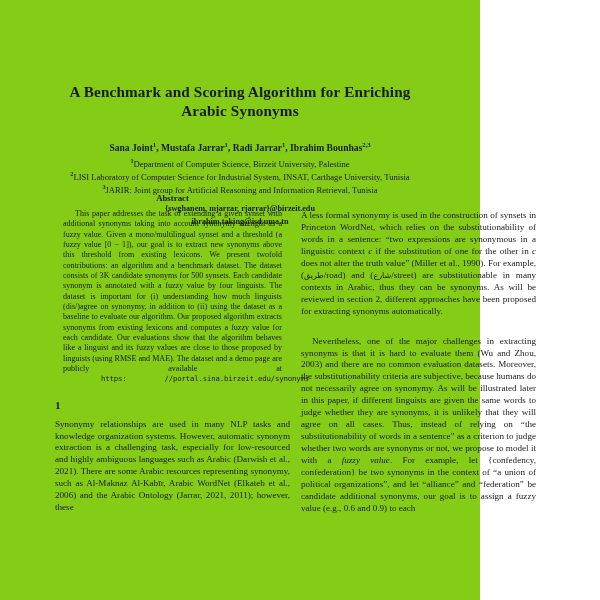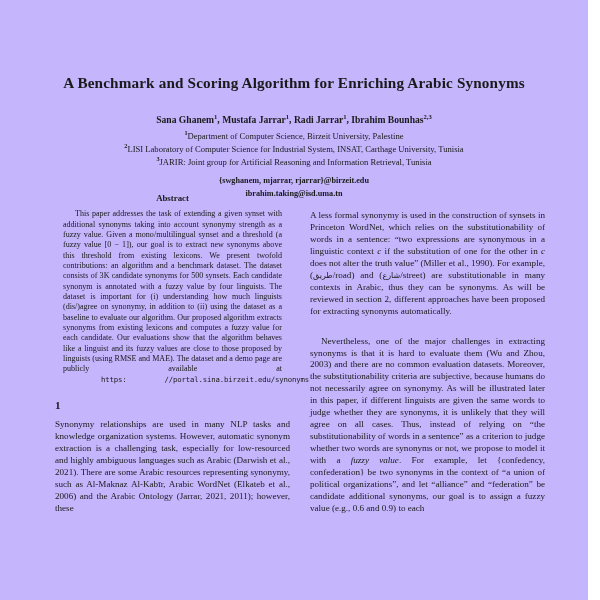--- a/index.html
+++ b/index.html
@@ -9,25 +9,25 @@
   }
   body {
     width: 600px;
     height: 600px;
     overflow: hidden;
     font-family: "Liberation Serif", "DejaVu Serif", serif;
     color: #1a1a1a;
   }
   .page {
     position: relative;
-    width: 588px;
+    width: 480px;
     height: 600px;
-    background: #c4b5fd;
+    background: #84cc16;
     box-sizing: border-box;
-    padding: 7px;
+    padding: 16px;
   }
 
   
   .title-block {
     padding: 66px 48px 0 48px;
     text-align: center;
   }
   .paper-title {
     font-size: 15.2px;
     font-weight: bold;
@@ -65,24 +65,23 @@
     line-height: 1.5;
   }
 
   
   .columns {
     position: absolute;
     top: 193px;
     left: 0;
     width: 600px;
     display: flex;
-    gap: 20px;
+    gap: 11px;
     padding: 0 55px;
     box-sizing: border-box;
-    align-items: center;
   }
   .col {
     width: 235px;
     flex: 0 0 235px;
   }
 
   .abstract-head {
     text-align: center;
     font-size: 8.8px;
     font-weight: bold;
@@ -135,21 +134,21 @@
 </style>
 </head>
 <body>
 
 <div class="page">
 
   <div class="title-block">
     <h1 class="paper-title">A Benchmark and Scoring Algorithm for Enriching Arabic Synonyms</h1>
 
     <div class="authors">
-      <span>Sana Ghanem</span><sup>1</sup>,
+      <span>Sana Joint</span><sup>1</sup>,
       <span>Mustafa Jarrar</span><sup>1</sup>,
       <span>Radi Jarrar</span><sup>1</sup>,
       <span>Ibrahim Bounhas</span><sup>2,3</sup>
 
       <div class="affiliations">
         <div><sup>1</sup><span>Department of Computer Science, Birzeit University, Palestine</span></div>
         <div><sup>2</sup><span>LISI Laboratory of Computer Science for Industrial System, INSAT, Carthage University, Tunisia</span></div>
         <div><sup>3</sup><span>JARIR: Joint group for Artificial Reasoning and Information Retrieval, Tunisia</span></div>
       </div>
 

